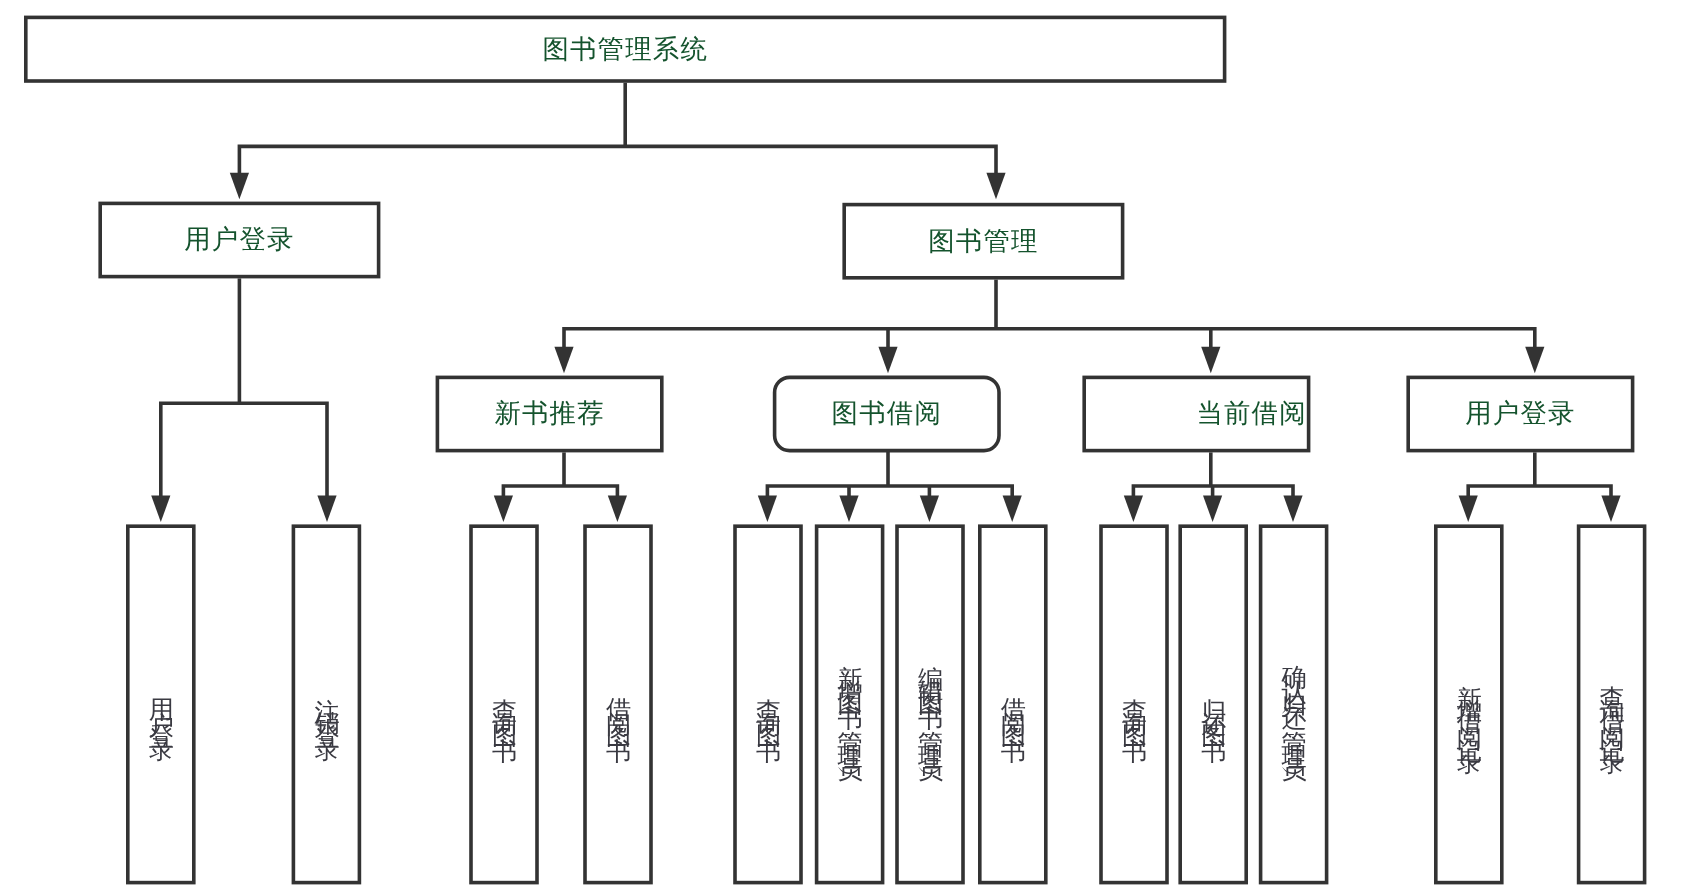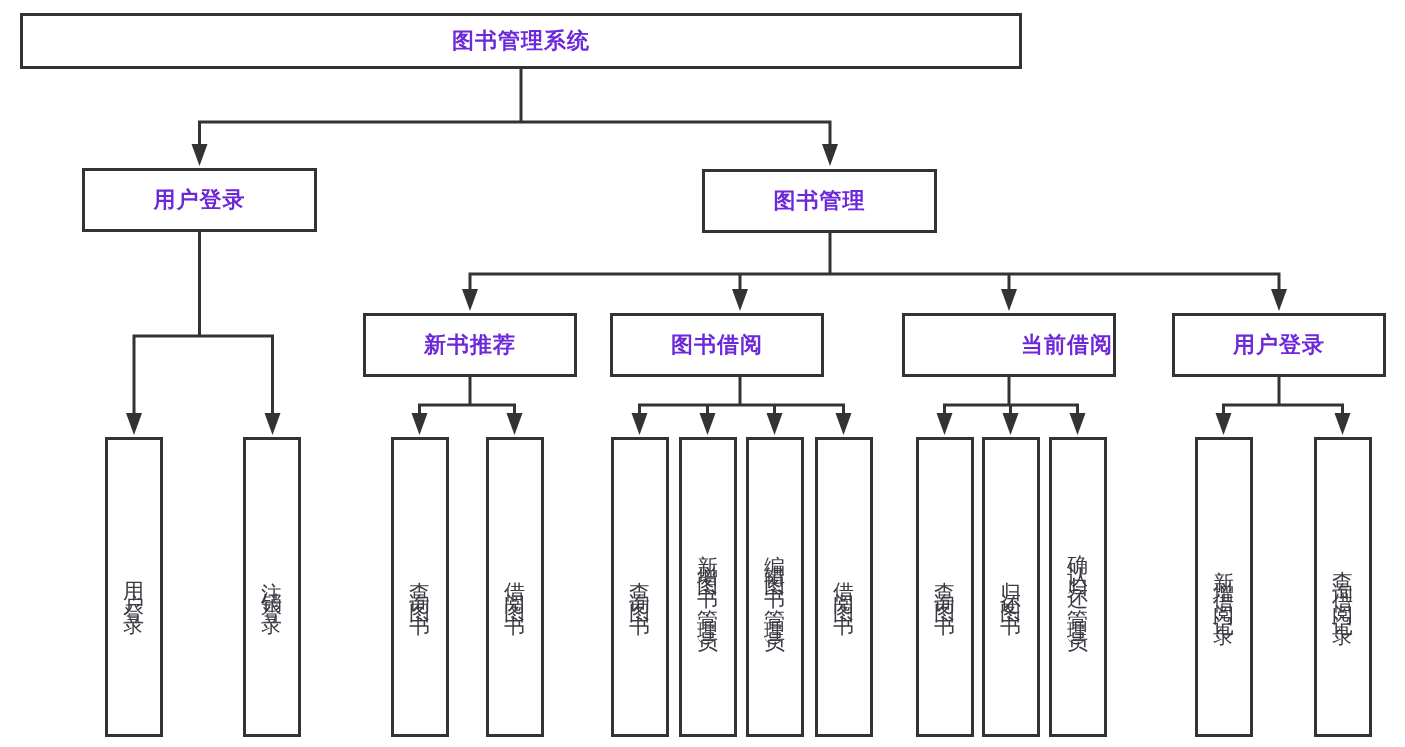--- a/index.html
+++ b/index.html
@@ -21,41 +21,40 @@
     box-sizing: border-box;
     border: 3px solid #333333;
     background: #ffffff;
     display: flex;
     align-items: center;
     justify-content: center;
   }
   .hnode .label {
     font-size: 22px;
     letter-spacing: 1px;
-    color: #6d28d9;
+    color: #14532d;
     white-space: nowrap;
-    font-weight: bold;
   }
   .vnode .label {
     writing-mode: vertical-rl;
     text-orientation: mixed;
     font-size: 21px;
     letter-spacing: 11px;
     color: #3a3a42;
     white-space: nowrap;
     line-height: 1;
   }
   
   #node-root        { left: 20px;  top: 13px;  width: 1002px; height: 56px; }
   #node-user-login  { left: 82px;  top: 168px; width: 235px;  height: 64px; }
   #node-book-mgmt   { left: 702px; top: 169px; width: 235px;  height: 64px; }
 
-  .l3 { top: 313px; width: 214px; height: 64px; }
+  .l3 { top: 313px; width: 190px; height: 64px; }
   #node-new-book-rec   { left: 363px; }
-  #node-book-borrow    { left: 610px; }
+  #node-book-borrow    { left: 644px; border-radius: 14px; }
   #node-current-borrow { left: 902px; justify-content: flex-end; }
   #node-borrow-record  { left: 1172px; }
 
   .leaf { top: 437px; width: 58px; height: 300px; }
   #leaf-login          { left: 105px; }
   #leaf-logout         { left: 243px; }
   #leaf-rec-query      { left: 391px; }
   #leaf-rec-borrow     { left: 486px; }
   #leaf-bb-query       { left: 611px; }
   #leaf-bb-add         { left: 679px; }

